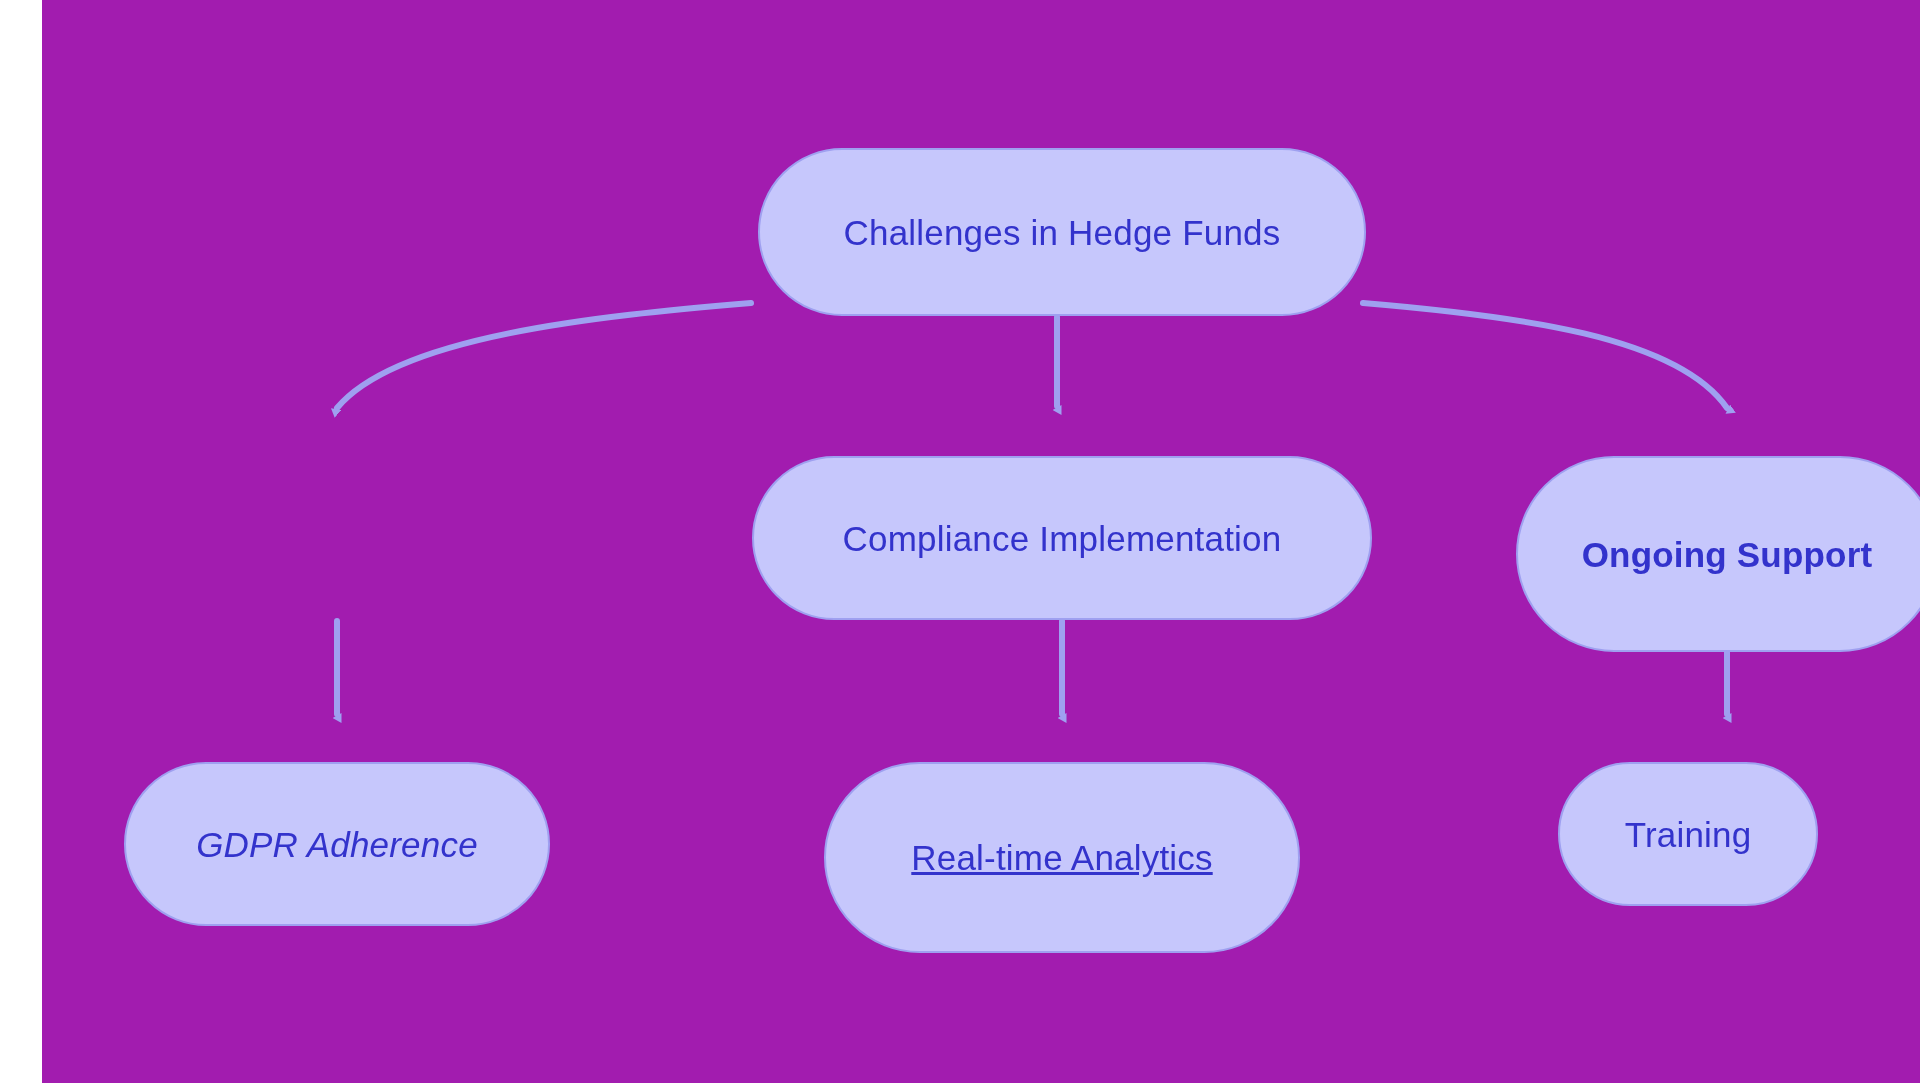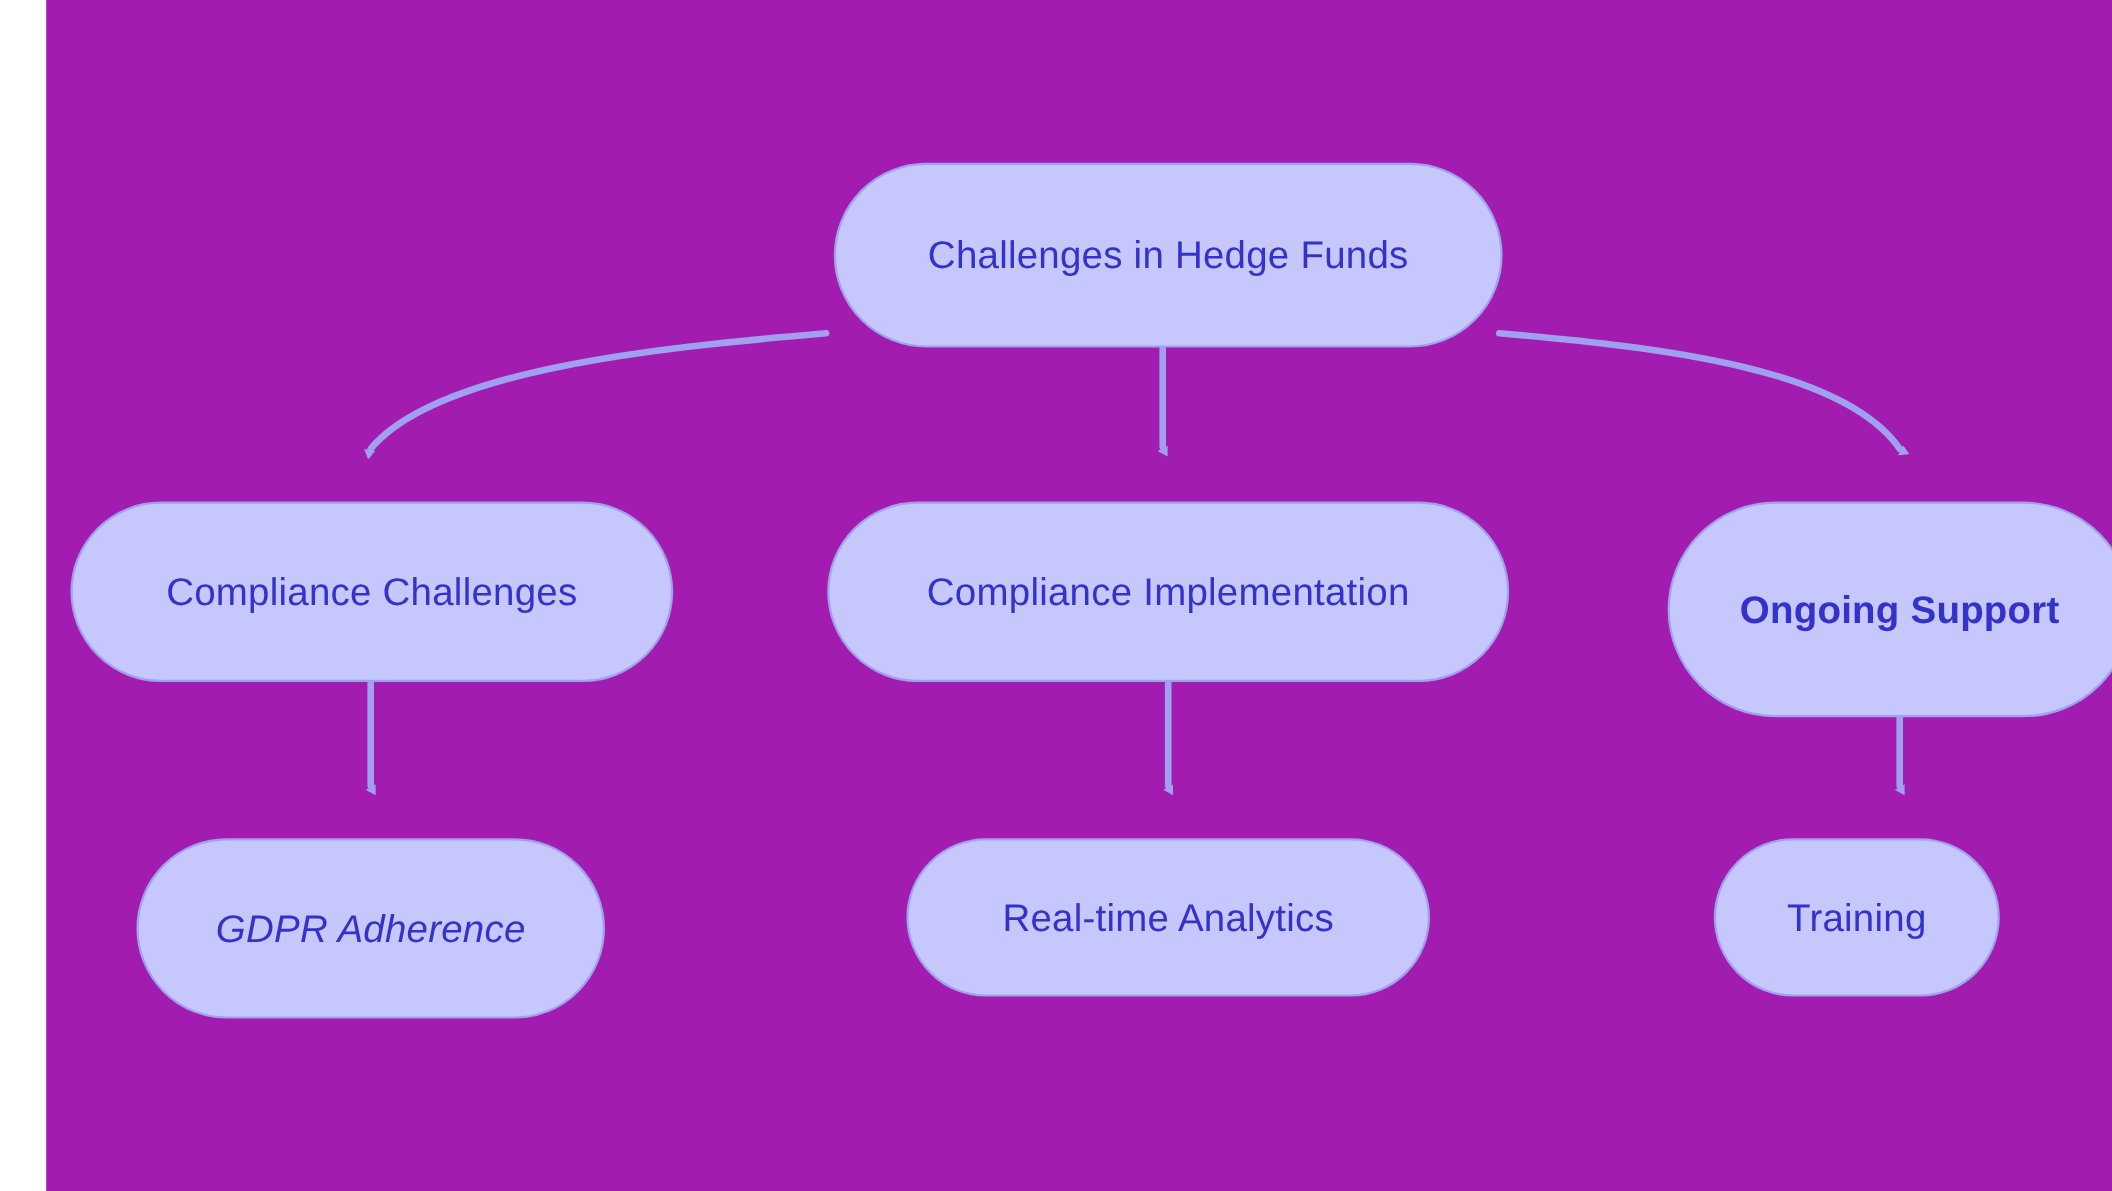--- a/index.html
+++ b/index.html
@@ -67,22 +67,23 @@
   }
   
   #node-gdpr {
     left: 82px;  top: 762px;
     width: 426px; height: 164px;
     font-size: 35px;
     font-style: italic;
   }
   #node-analytics {
     left: 782px; top: 762px;
-    width: 476px; height: 144px;
+    width: 476px; height: 191px;
     font-size: 35px;
+    text-decoration: underline;
   }
   #node-training {
     left: 1516px; top: 762px;
     width: 260px;  height: 144px;
     font-size: 35px;
   }
 </style>
 </head>
 <body>
 
@@ -105,23 +106,20 @@
 
     <path d="M 1025,621 L 1025,714" fill="none" stroke="#9fa0f0" stroke-width="6" stroke-linecap="round" marker-end="url(#arrowhead)" transform="translate(-5,0)"></path>
 
     <path d="M 1690,621 L 1690,714" fill="none" stroke="#9fa0f0" stroke-width="6" stroke-linecap="round" marker-end="url(#arrowhead)" transform="translate(-5,0)"></path>
   </svg>
 
   <div class="node" id="node-root">
     <span class="node-label">Challenges in Hedge Funds</span>
   </div>
 
-  <div class="node" id="node-compliance">
-    <span class="node-label">Compliance Challenges</span>
-  </div>
 
   <div class="node" id="node-technology">
     <span class="node-label">Compliance Implementation</span>
   </div>
 
   <div class="node" id="node-support">
     <span class="node-label">Ongoing Support</span>
   </div>
 
   <div class="node" id="node-gdpr">

